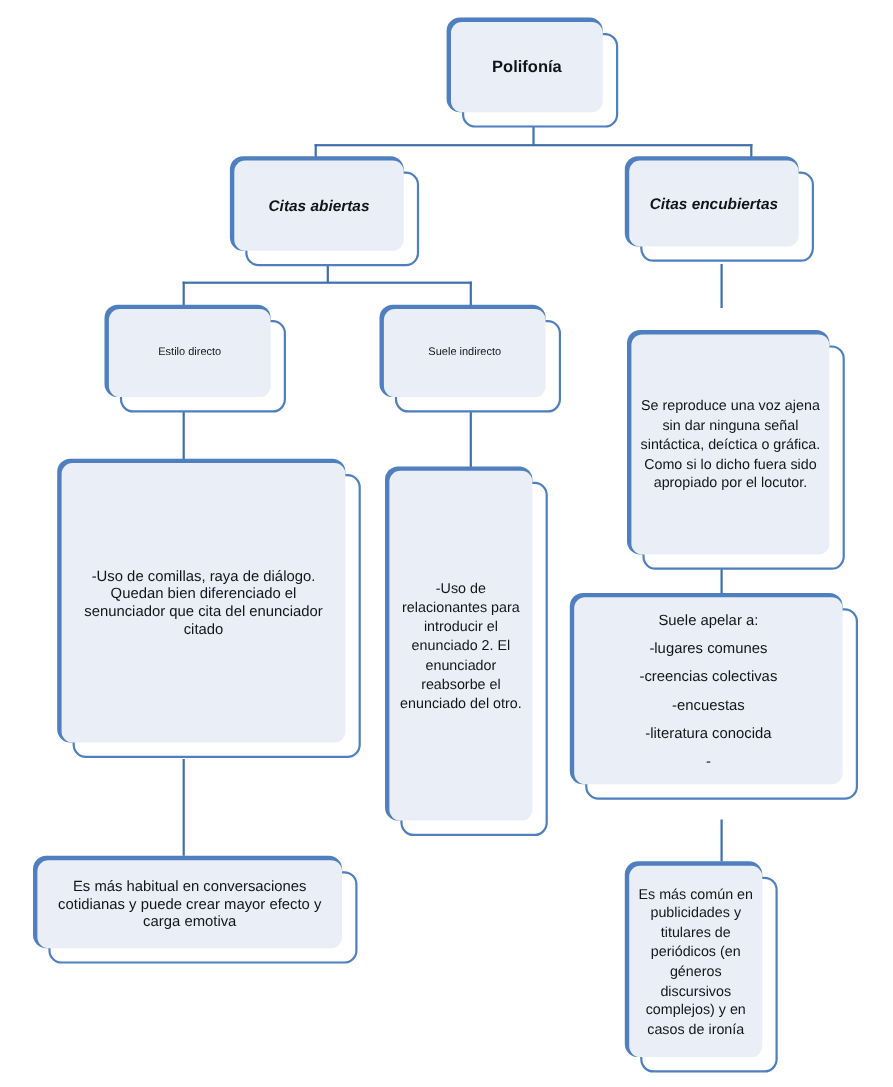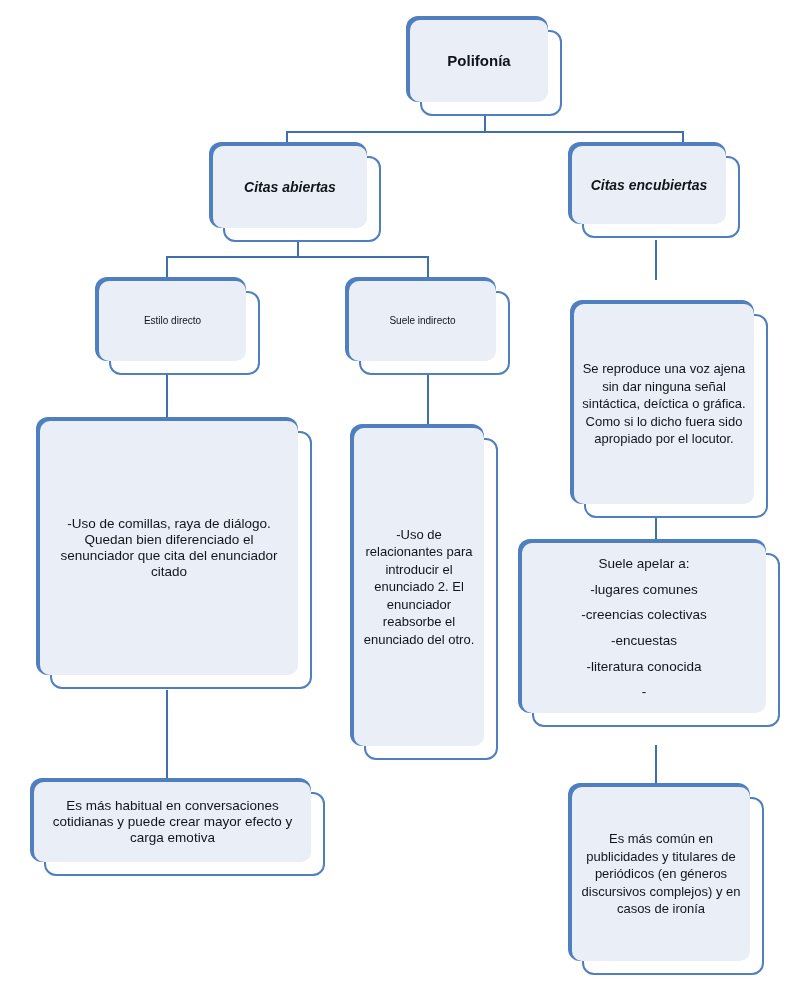--- a/index.html
+++ b/index.html
@@ -166,21 +166,21 @@
 
   <div class="node t-body-sm" style="left:570px; top:280px; width:198px; height:218px;margin-top:20px;">
     <div class="plate"></div>
     <div class="face">
       <div class="inner">
         <div class="label">Se reproduce  una voz ajena sin dar ninguna señal sintáctica, deíctica o gráfica. Como si lo dicho fuera sido apropiado por el locutor.</div>
       </div>
     </div>
   </div>
 
-  <div class="node t-body" style="left:36px; top:417px; width:276px; height:272px;">
+  <div class="node t-body" style="left:52px; top:417px; width:276px; height:272px;">
     <div class="plate"></div>
     <div class="face">
       <div class="inner">
         <div class="label">-Uso de comillas, raya de diálogo. Quedan bien diferenciado el senunciador que cita del enunciador citado</div>
       </div>
     </div>
   </div>
 
   <div class="node t-body-sm" style="left:350px; top:424px; width:148px; height:336px;">
     <div class="plate"></div>
@@ -207,21 +207,21 @@
 
   <div class="node t-body" style="left:30px; top:778px; width:295px; height:98px;">
     <div class="plate"></div>
     <div class="face">
       <div class="inner">
         <div class="label">Es más habitual en conversaciones cotidianas y puede crear  mayor efecto y carga emotiva</div>
       </div>
     </div>
   </div>
 
-  <div class="node t-body-sm" style="left:568px; top:783px; width:196px; height:192px;">
+  <div class="node t-body-sm" style="left:568px; top:783px; width:139px; height:192px;">
     <div class="plate"></div>
     <div class="face">
       <div class="inner">
         <div class="label">Es más común en publicidades y titulares de periódicos (en géneros discursivos complejos) y en casos de ironía</div>
       </div>
     </div>
   </div>
 
 </div>
 

